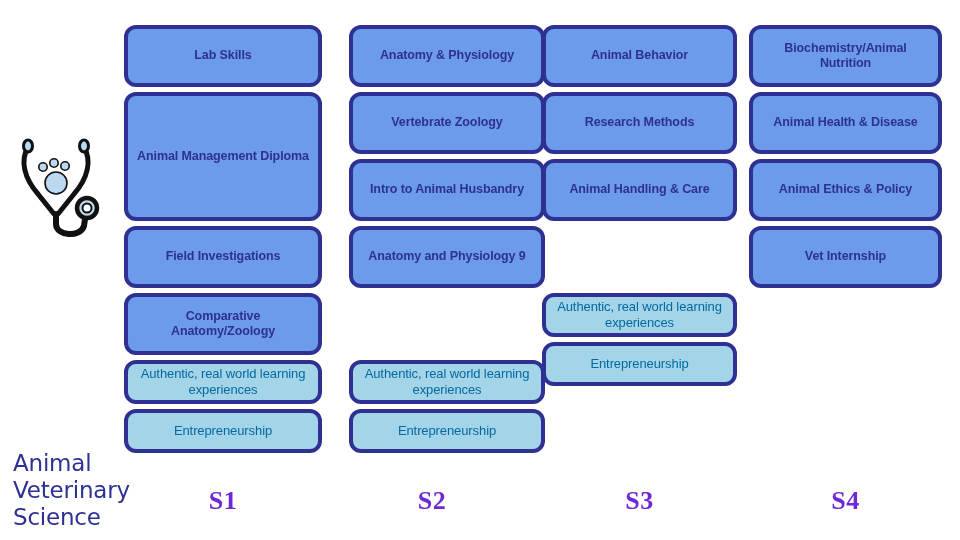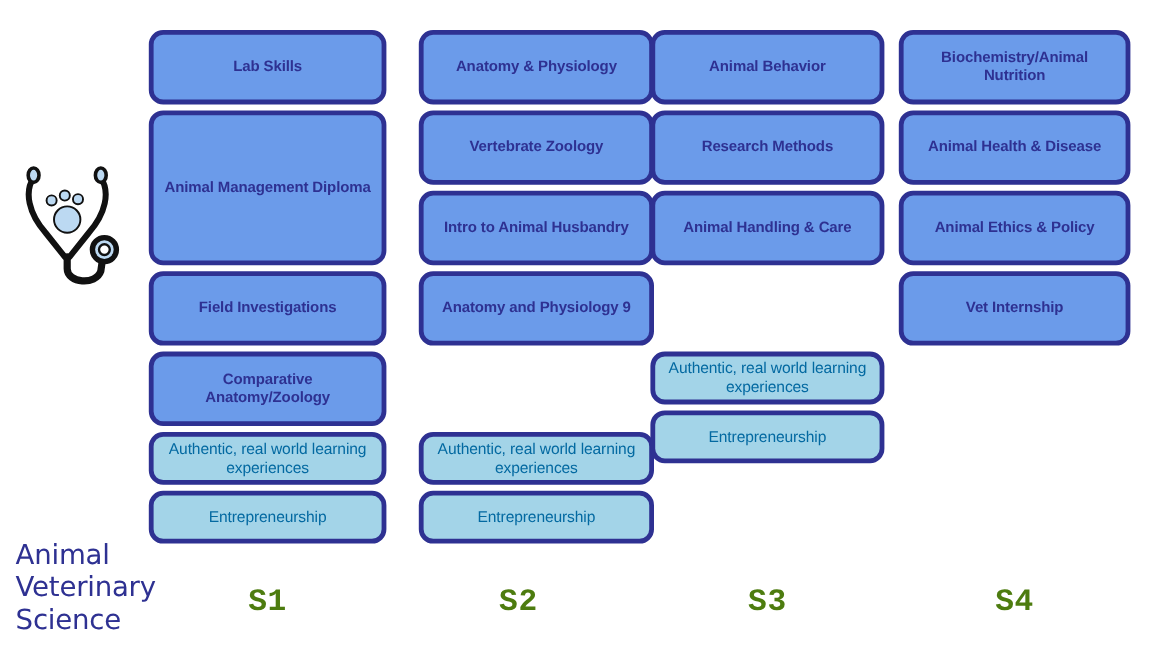--- a/index.html
+++ b/index.html
@@ -68,22 +68,22 @@
 
   .spacer {
     margin-bottom: 5px;
   }
 
   
   .term-label {
     position: absolute;
     top: 486px;
     text-align: center;
-    color: #4d7c0f;
-    font-family: Liberation Mono, monospace;
+    color: #6d28d9;
+    font-family: Liberation Serif, serif;
     font-weight: bold;
     font-size: 26px;
     letter-spacing: 0.5px;
   }
 
   #pathway-title {
     position: absolute;
     left: 13px;
     top: 450px;
     width: 150px;

